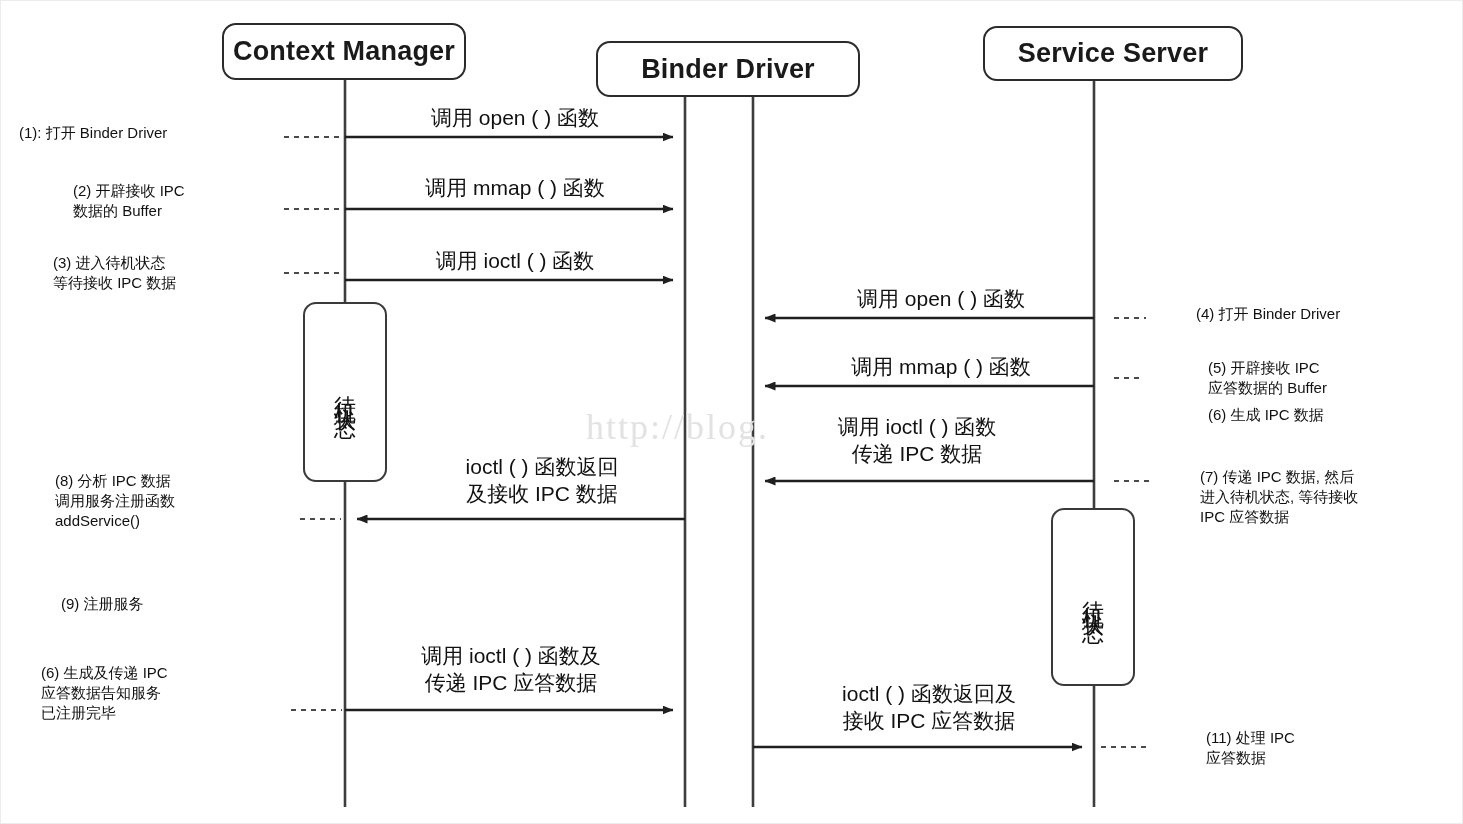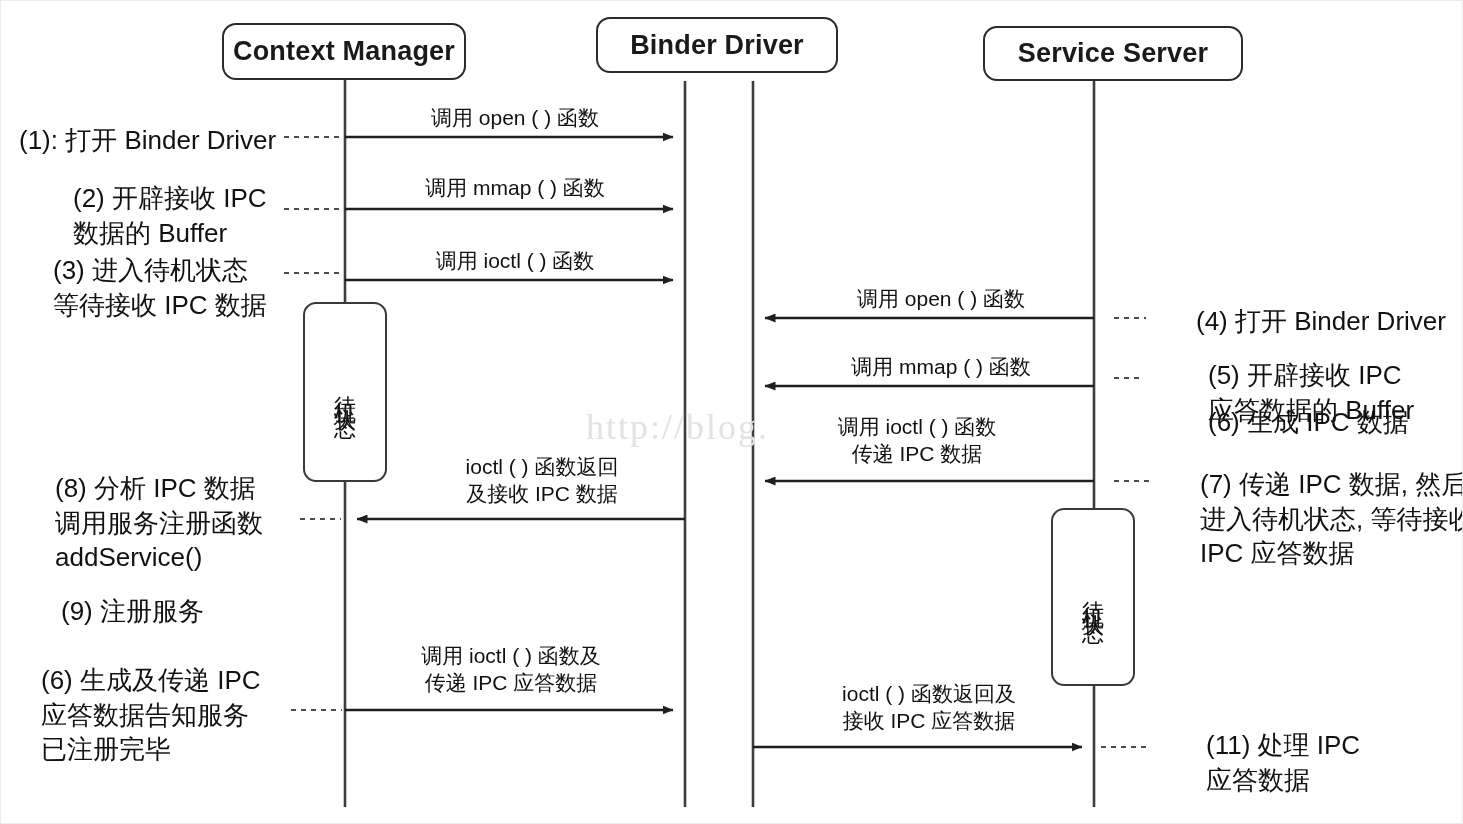--- a/index.html
+++ b/index.html
@@ -38,21 +38,21 @@
     align-items: center;
     justify-content: center;
     font-size: 27px;
     color: #1a1a1a;
     letter-spacing: 0.2px;
     z-index: 5;
     font-weight: bold;
   }
   .note {
     position: absolute;
-    font-size: 26px;
+    font-size: 15px;
     line-height: 1.33;
     color: #111111;
     white-space: pre-line;
     z-index: 6;
   }
   .note.right-side { text-align: left; margin-left: 47px; }
   .note.left-side  { text-align: left; }
   .msg {
     position: absolute;
     font-size: 21px;
@@ -96,21 +96,21 @@
 <body>
 
 <div id="canvas">
 
   <div class="watermark" style="left:585px; top:405px;">http://blog.</div>
 
   <div class="lane-title" style="left:221px; top:22px; width:244px; height:57px;">
     <span>Context Manager</span>
   </div>
 
-  <div class="lane-title" style="left:595px; top:16px; width:242px; height:56px;">
+  <div class="lane-title" style="left:595px; top:40px; width:264px; height:56px;">
     <span>Binder Driver</span>
   </div>
 
   <div class="lane-title" style="left:982px; top:25px; width:260px; height:55px;">
     <span>Service Server</span>
   </div>
 
   <div class="activation" style="left:302px; top:301px; width:84px; height:180px;">
     <span class="vtext">待机状态</span>
   </div>

